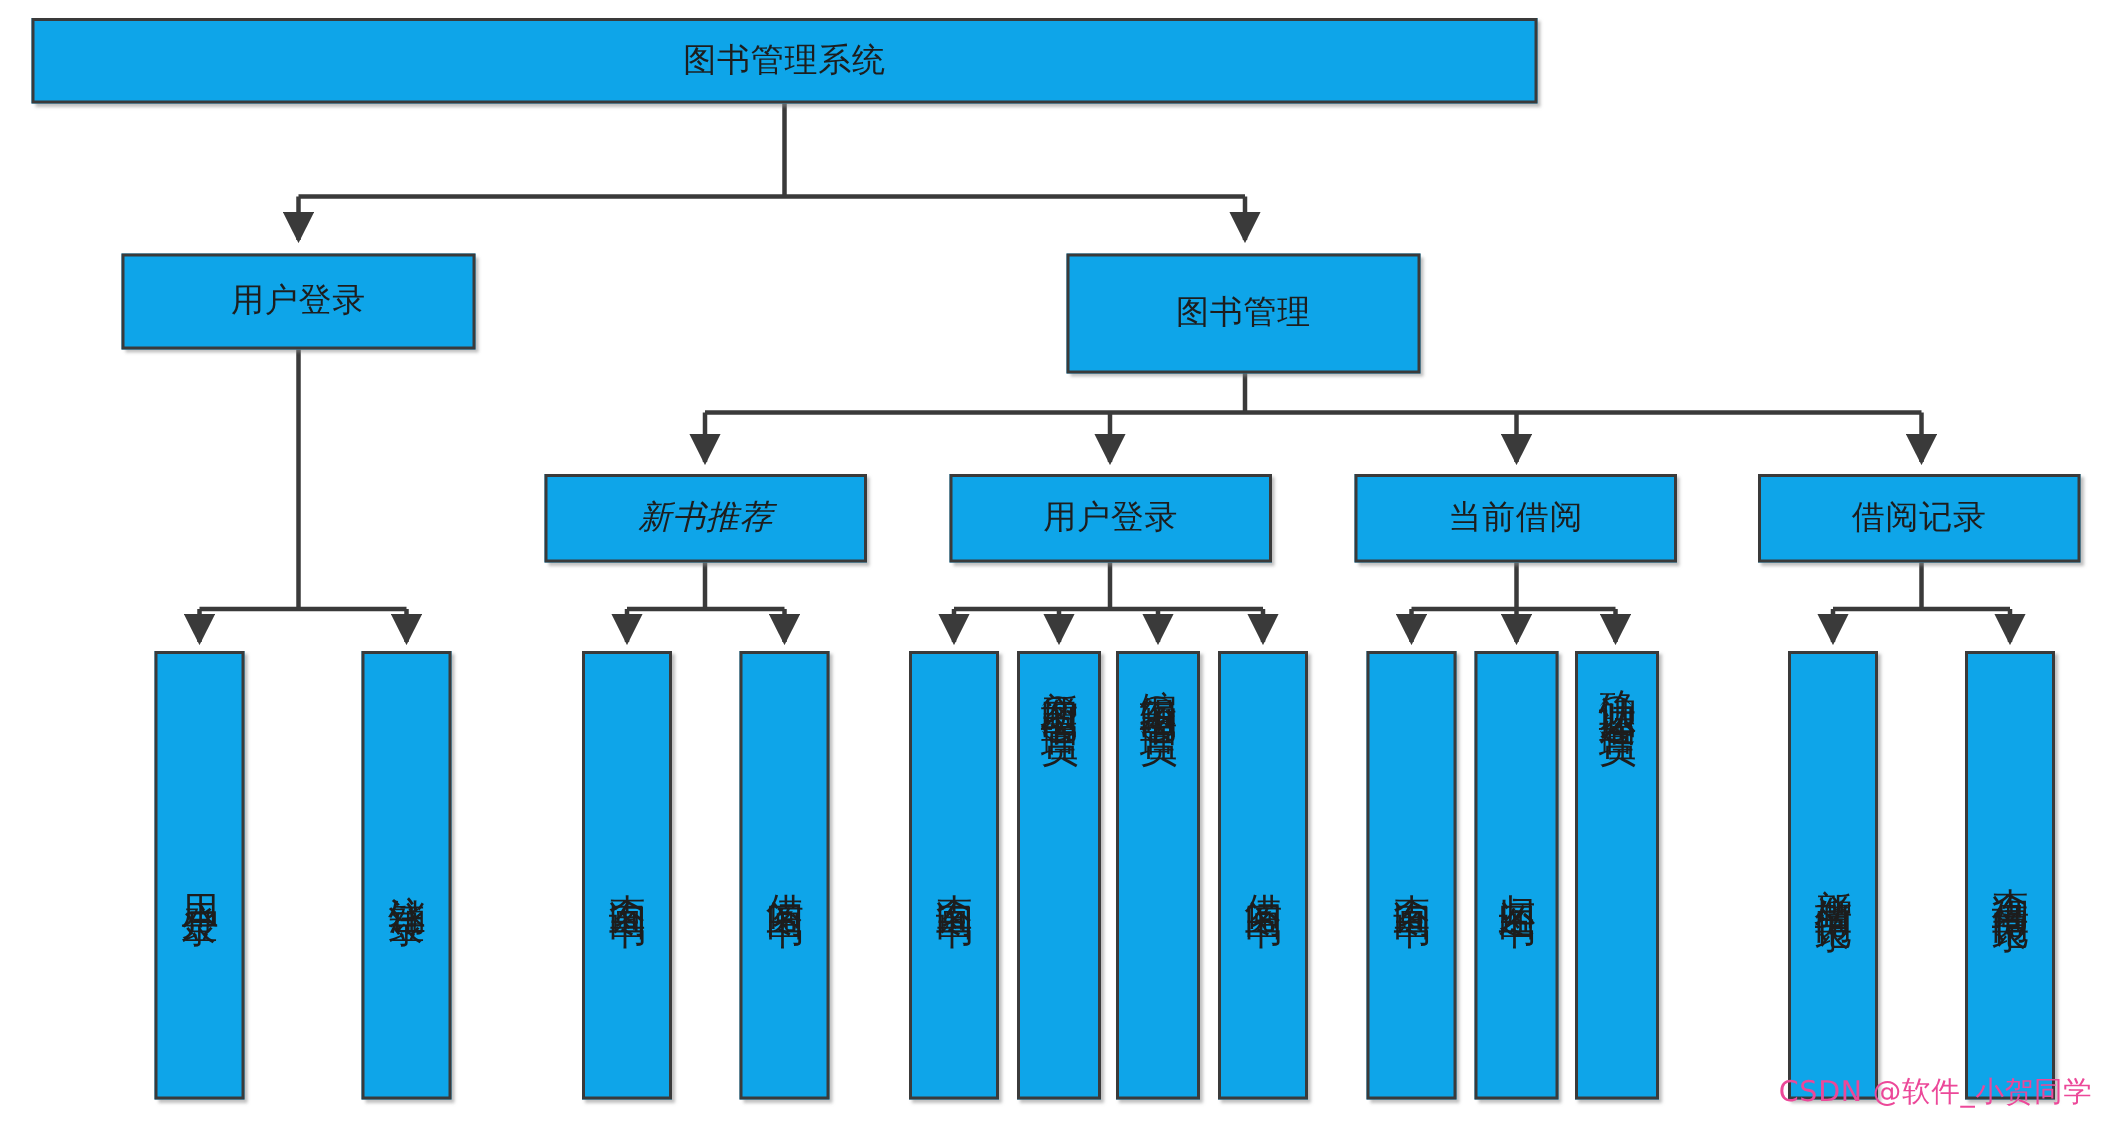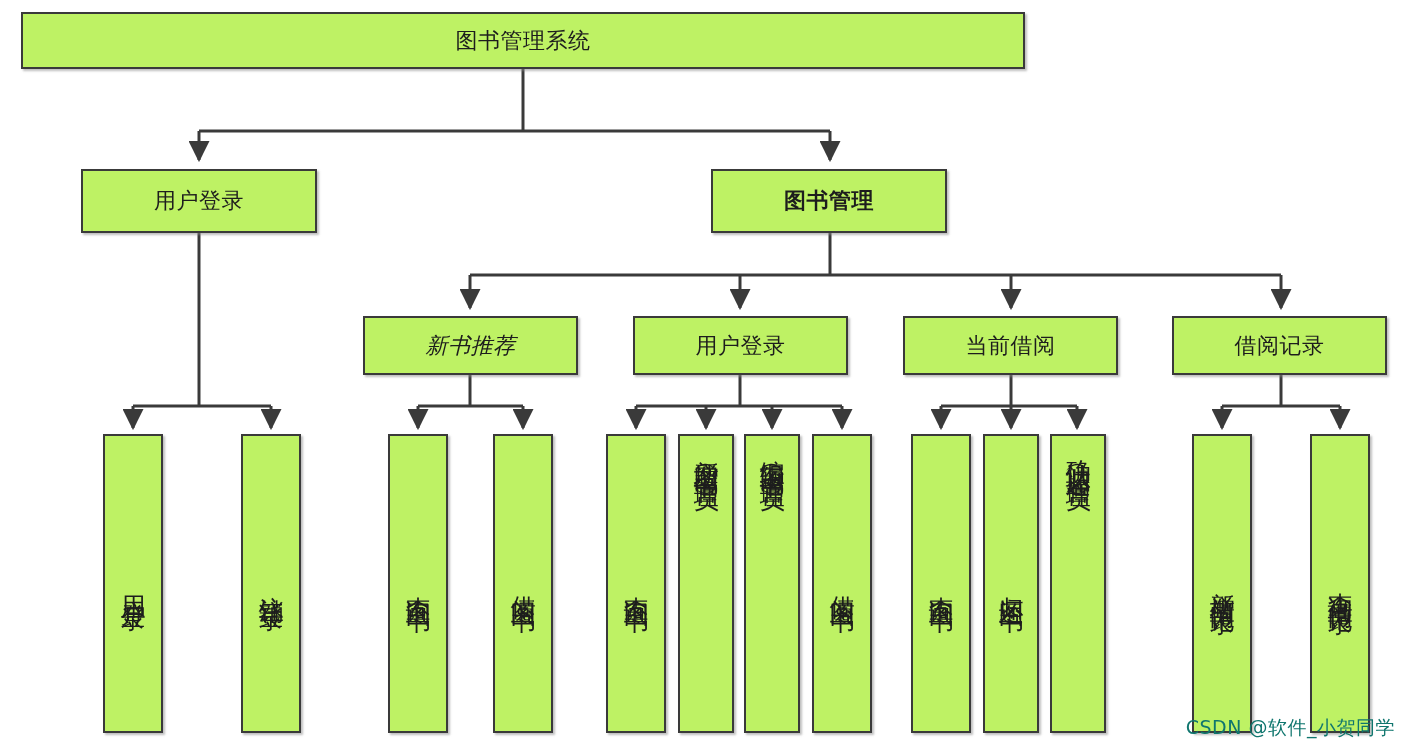--- a/index.html
+++ b/index.html
@@ -21,21 +21,21 @@
     position: absolute;
     left: 0;
     top: 0;
     width: 1405px;
     height: 747px;
     pointer-events: none;
   }
   .node {
     position: absolute;
     box-sizing: border-box;
-    background: #bef264;
+    background: #0ea5e9;
     border: 2px solid #3a3a3a;
     box-shadow: 2px 2px 2px rgba(140,140,140,0.55);
     display: flex;
     align-items: center;
     justify-content: center;
     color: #1d1d1d;
   }
   .node .label {
     display: block;
     line-height: 1.18;
@@ -63,21 +63,21 @@
   }
   .node.vert.mid-text {
     align-items: center;
     padding-top: 0;
   }
   #watermark {
     position: absolute;
     right: 10px;
     bottom: 6px;
     font-size: 19px;
-    color: #0f766e;
+    color: #ec4899;
     white-space: nowrap;
     letter-spacing: 0.5px;
   }
 </style>
 </head>
 <body>
 
 <div id="canvas">
 
   <svg class="edges" viewBox="0 0 1405 747" xmlns="http://www.w3.org/2000/svg">
@@ -130,21 +130,21 @@
     </g>
   </svg>
 
   <div class="node horiz" style="left:21px; top:12px; width:1004px; height:57px;">
     <span class="label">图书管理系统</span>
   </div>
 
   <div class="node horiz" style="left:81px; top:169px; width:236px; height:64px;">
     <span class="label">用户登录</span>
   </div>
-  <div class="node horiz" style="left:711px; top:169px; width:236px; height:64px;font-weight:bold;">
+  <div class="node horiz" style="left:711px; top:169px; width:236px; height:80px;">
     <span class="label">图书管理</span>
   </div>
 
   <div class="node horiz" style="left:363px; top:316px; width:215px; height:59px;font-style:italic;">
     <span class="label">新书推荐</span>
   </div>
   <div class="node horiz" style="left:633px; top:316px; width:215px; height:59px;">
     <span class="label">用户登录</span>
   </div>
   <div class="node horiz" style="left:1172px; top:316px; width:215px; height:59px;">

